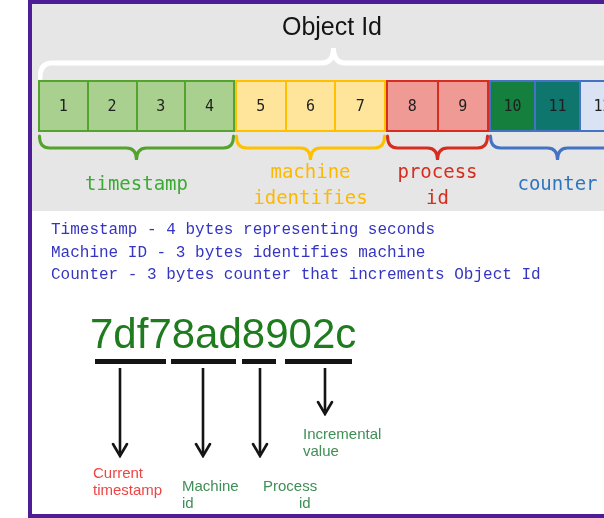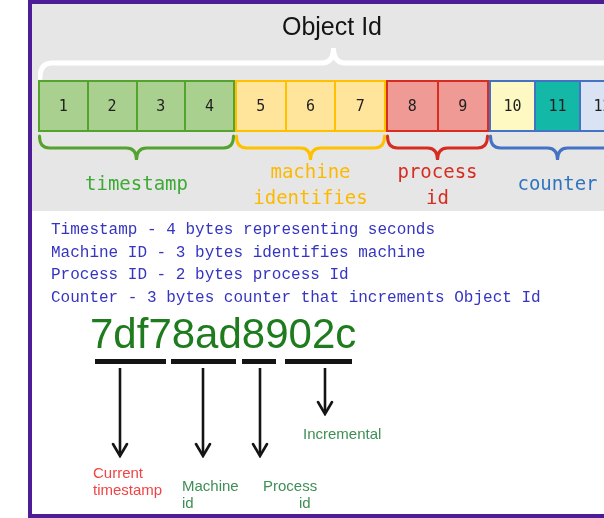--- a/index.html
+++ b/index.html
@@ -70,36 +70,35 @@
           <div class="cell" style="background: rgb(239, 154, 149); border-color: rgb(214, 45, 32);">9</div>
         </div>
         <svg class="group-brace" width="103" height="28" style="left: 354px;">
           <path d="M1.5,2 Q1.5,14 11.5,14 L41.5,14 Q51.5,14 51.5,26 Q51.5,14 61.5,14 L91.5,14 Q101.5,14 101.5,2" fill="none" stroke="#d62d20" stroke-width="3" stroke-linecap="round"></path>
         </svg>
         <div class="group-label" style="left: 354px; width: 103px; top: 154px; color: rgb(214, 45, 32);">
           <div>process</div>
           <div>id</div>
         </div>
         <div class="cell-row" style="left: 457px; width: 137px;">
-          <div class="cell" style="background: #fef9c3; border-color: rgb(68, 114, 196);">10</div>
-          <div class="cell" style="background: #14b8a6; border-color: rgb(68, 114, 196);">11</div>
+          <div class="cell" style="background: #15803d; border-color: rgb(68, 114, 196);">10</div>
+          <div class="cell" style="background: #0f766e; border-color: rgb(68, 114, 196);">11</div>
           <div class="cell" style="background: rgb(218, 227, 243); border-color: rgb(68, 114, 196);">12</div>
         </div>
         <svg class="group-brace" width="137" height="28" style="left: 457px;">
           <path d="M1.5,2 Q1.5,14 11.5,14 L58.5,14 Q68.5,14 68.5,26 Q68.5,14 78.5,14 L125.5,14 Q135.5,14 135.5,2" fill="none" stroke="#4472c4" stroke-width="3" stroke-linecap="round"></path>
         </svg>
         <div class="group-label" style="left: 457px; width: 137px; top: 166px; color: rgb(47, 116, 192);">
           <div>counter</div>
         </div>
       </div>
   </div>
   <div id="descriptions">
       <div class="desc-line" style="color: rgb(53, 53, 194);">Timestamp - 4 bytes representing seconds</div>
       <div class="desc-line" style="color: rgb(53, 53, 194);">Machine ID - 3 bytes identifies machine</div>
-      <div class="desc-line" style="color: rgb(53, 53, 194);">Process ID - 2 bytes process Id</div>
       <div class="desc-line" style="color: rgb(53, 53, 194);">Counter - 3 bytes counter that increments Object Id</div>
     </div>
   <div class="hex" style="color: rgb(30, 123, 30);">7df78ad8902c</div>
   <div id="example-annotations">
       <div class="bar" style="left: 63px; width: 71px; background: rgb(20, 20, 20);"></div>
       <div class="bar" style="left: 139px; width: 65px; background: rgb(20, 20, 20);"></div>
       <div class="bar" style="left: 210px; width: 34px; background: rgb(20, 20, 20);"></div>
       <div class="bar" style="left: 253px; width: 67px; background: rgb(20, 20, 20);"></div>
       <svg class="arrow-svg" width="18" height="90" style="left: 79px; top: 364px;">
         <line x1="9" y1="0" x2="9" y2="85" stroke="#141414" stroke-width="2.6"></line>
@@ -124,15 +123,16 @@
       <div class="mini-label" style="left: 150px; top: 473px; color: rgb(63, 142, 85);">
         <div>Machine</div>
         <div>id</div>
       </div>
       <div class="mini-label" style="left: 231px; top: 473px; color: rgb(63, 142, 85);">
         <div>Process</div>
         <div style="padding-left: 36px;">id</div>
       </div>
       <div class="mini-label" style="left: 271px; top: 421px; color: rgb(63, 142, 85);">
         <div>Incremental</div>
+        <div>value</div>
       </div>
     </div>
 </div>
 
 </body></html>

